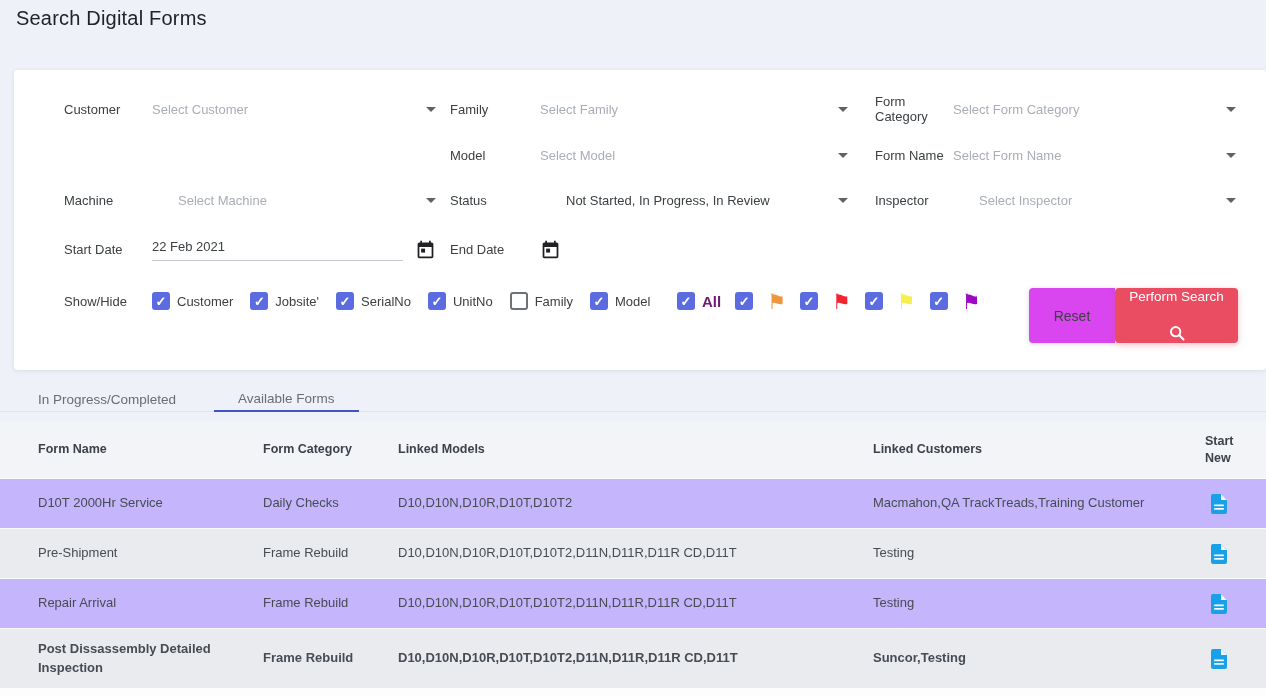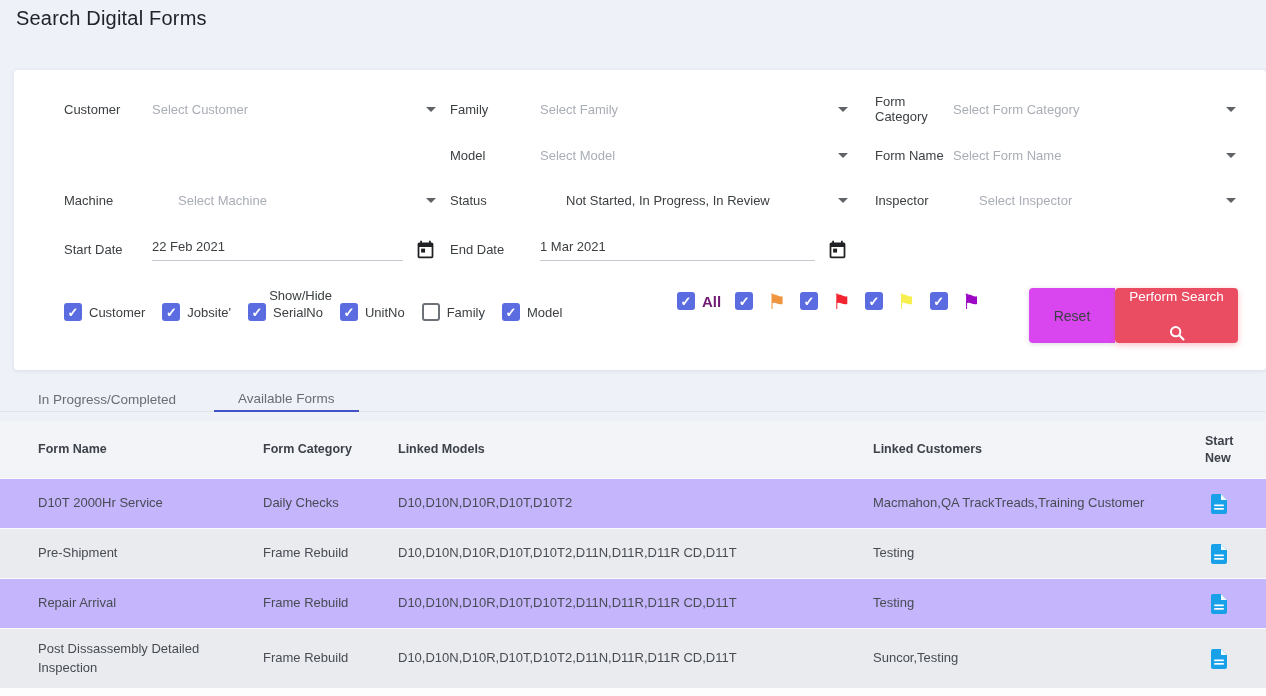--- a/index.html
+++ b/index.html
@@ -26,21 +26,21 @@
   .caret { flex:0 0 auto; width:0; height:0; border-left:5px solid transparent; border-right:5px solid transparent;
            border-top:5px solid #5f6368; margin-left:8px; }
 
   
   .date-row { top:164px; height:30px; }
   .date-input { flex:1 1 auto; border-bottom:1px solid #c6c9cf; font-size:13px; color:#3c4043;
                 padding:2px 0 6px 0; margin-right:12px; }
   .cal-icon { flex:0 0 auto; cursor:pointer; }
 
   
-  .sh-row { position:absolute; left:50px; top:218px; height:26px; display:flex; align-items:center;flex-direction:column; }
+  .sh-row { position:absolute; left:50px; top:218px; height:26px; display:flex; align-items:center; }
   .sh-row .flabel { width:88px; }
   .cb-group { display:flex; align-items:center; gap:17px; }
   .cb-item { display:flex; align-items:center; gap:7px; cursor:pointer; }
   .cb { width:18px; height:18px; border-radius:3px; display:flex; align-items:center; justify-content:center;
         background:#fff; border:2px solid #6d7178; }
   .cb.checked { background:#5b6be0; border-color:#5b6be0; }
   .cb .tick { display:none; color:#fff; font-size:13px; line-height:1; font-weight:bold; }
   .cb.checked .tick { display:block; }
   .cb-label { font-size:13px; color:#3c4043; }
 
@@ -63,21 +63,21 @@
   .tab { font-size:13.5px; color:#696d74; padding:0 24px; margin-left:14px; height:26px; display:flex; align-items:center; cursor:pointer; }
   .tab.active { border-bottom:2px solid #4252c7; }
 
   
   .table { position:absolute; left:0; top:421px; width:1266px; }
   .trow, .thead { display:grid; grid-template-columns:225px 135px 475px 332px 60px; padding-left:38px; align-items:center; }
   .thead { height:57px; background:#f2f4f7; font-size:12.5px; font-weight:bold; color:#3d424a; }
   .thead .th { padding-right:14px; line-height:1.35; }
   .trow { height:50px; background:#c4b5fd; border-top:1px solid #fafbfd; font-size:13px; color:#474c53; }
   .trow.alt { background:#e9ebef; }
-  .trow.tall { height:60px; }
+  .trow.tall { height:60px;font-weight:bold; }
   .td { padding-right:30px; line-height:1.45; overflow:hidden; }
   .start-cell { display:flex; justify-content:flex-start; padding-left:6px; }
   .doc-btn { background:none; border:none; cursor:pointer; padding:0; display:flex; }
   .bottom-strip { position:absolute; left:0; top:688px; width:1266px; height:8px; background:#fdfdfe; }
 </style>
 </head>
 <body>
 
 <h1 class="page-title">Search Digital Forms</h1>
 
@@ -129,21 +129,20 @@
   <div class="frow c1 date-row">
     <span class="flabel">Start Date</span>
     <span class="date-input">22 Feb 2021</span>
     <svg class="cal-icon" width="21" height="21" viewBox="0 0 24 24">
       <path fill="#202124" d="M19 4h-1V2h-2v2H8V2H6v2H5c-1.2 0-2 .9-2 2v14c0 1.1.8 2 2 2h14c1.1 0 2-.9 2-2V6c0-1.1-.9-2-2-2zm0 16H5V9h14v11z"></path>
       <rect fill="#202124" x="7" y="11" width="4.5" height="4.5"></rect>
     </svg>
   </div>
   <div class="frow c2 date-row">
     <span class="flabel">End Date</span>
-    <span class="date-input">1 Mar 2021</span>
     <svg class="cal-icon" width="21" height="21" viewBox="0 0 24 24">
       <path fill="#202124" d="M19 4h-1V2h-2v2H8V2H6v2H5c-1.2 0-2 .9-2 2v14c0 1.1.8 2 2 2h14c1.1 0 2-.9 2-2V6c0-1.1-.9-2-2-2zm0 16H5V9h14v11z"></path>
       <rect fill="#202124" x="7" y="11" width="4.5" height="4.5"></rect>
     </svg>
   </div>
 
   <div class="sh-row">
     <span class="flabel">Show/Hide</span>
     <div class="cb-group">
       <span class="cb-item">

